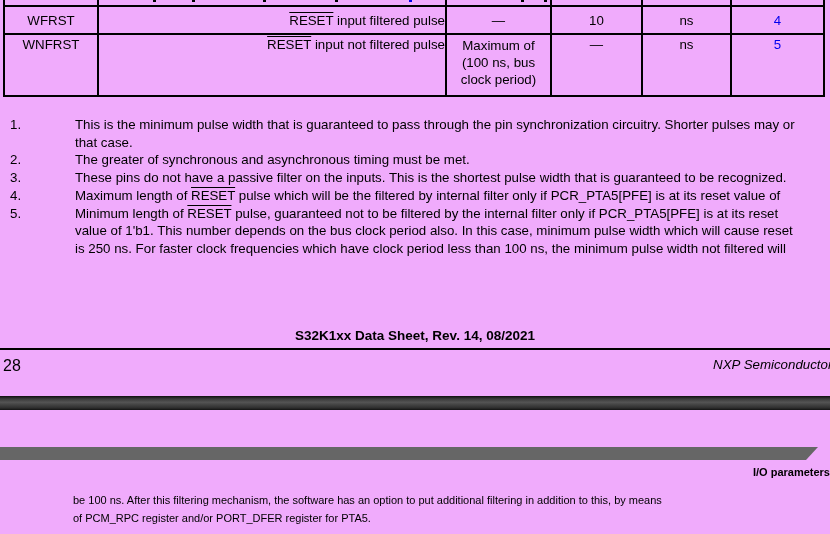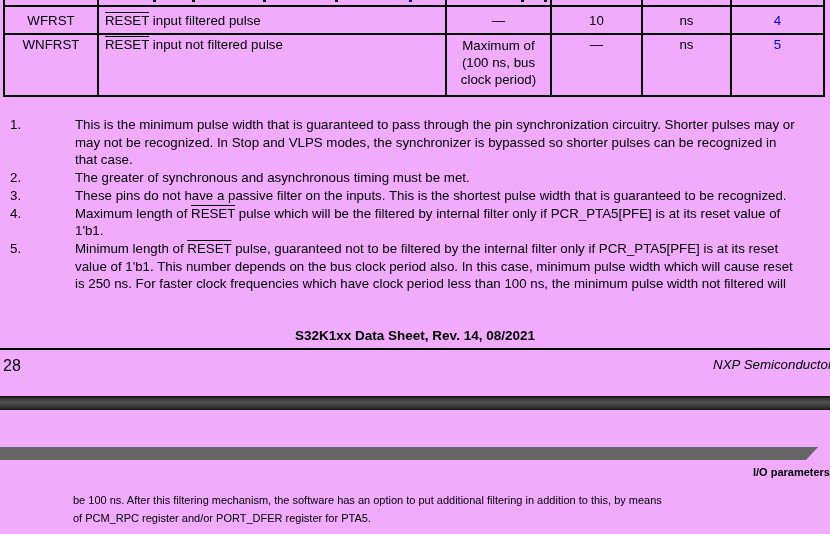--- a/index.html
+++ b/index.html
@@ -11,21 +11,21 @@
   .speck{position:absolute;top:0;width:3px;height:2px;background:#000;}
   .speck.blue{background:#0000ee;}
 
   
   table.spec{position:absolute;left:3px;top:5px;border-collapse:collapse;table-layout:fixed;
              width:822px;}
   table.spec td{border:2px solid #000;font-size:13.3px;padding:0;overflow:hidden;}
   tr.r1 td{height:26px;vertical-align:middle;}
   tr.r2 td{height:58px;vertical-align:top;padding-top:2px;}
   td.sym{text-align:center;}
-  td.desc{text-align:left;padding-left:6px !important;}
+  td.desc{text-align:right;padding-left:6px !important;}
   td.cen{text-align:center;}
   td.note{text-align:center;color:#0000ee;}
   td.note span{color:#0000ee;cursor:pointer;}
   .ov{text-decoration:overline;}
   .minline{line-height:17px;text-align:center;}
 
   
   .footnotes{position:absolute;left:10px;top:116px;width:812px;font-size:13.3px;line-height:17.7px;}
   .fn{display:flex;}
   .fn-num{width:22px;flex:0 0 22px;}
@@ -104,41 +104,39 @@
       <td class="note"><span>5</span></td>
     </tr>
   </tbody>
     </table>
 
   <div class="footnotes">
     <div class="fn">
       <div class="fn-num">1.</div>
       <div class="fn-body">
         <div class="fl">This is the minimum pulse width that is guaranteed to pass through the pin synchronization circuitry. Shorter pulses may or</div>
-        <div class="fl">may not be recognized. In Stop and VLPS modes, the synchronizer is bypassed so shorter pulses can be recognized in</div>
         <div class="fl">that case.</div>
       </div>
     </div>
     <div class="fn">
       <div class="fn-num">2.</div>
       <div class="fn-body">
         <div class="fl">The greater of synchronous and asynchronous timing must be met.</div>
       </div>
     </div>
     <div class="fn">
       <div class="fn-num">3.</div>
       <div class="fn-body">
         <div class="fl">These pins do not have a passive filter on the inputs. This is the shortest pulse width that is guaranteed to be recognized.</div>
       </div>
     </div>
     <div class="fn">
       <div class="fn-num">4.</div>
       <div class="fn-body">
         <div class="fl"><span>Maximum length of </span><span class="ov">RESET</span><span> pulse which will be the filtered by internal filter only if PCR_PTA5[PFE] is at its reset value of</span></div>
-        <div class="fl">1'b1.</div>
       </div>
     </div>
     <div class="fn">
       <div class="fn-num">5.</div>
       <div class="fn-body">
         <div class="fl"><span>Minimum length of </span><span class="ov">RESET</span><span> pulse, guaranteed not to be filtered by the internal filter only if PCR_PTA5[PFE] is at its reset</span></div>
         <div class="fl">value of 1'b1. This number depends on the bus clock period also. In this case, minimum pulse width which will cause reset</div>
         <div class="fl">is 250 ns. For faster clock frequencies which have clock period less than 100 ns, the minimum pulse width not filtered will</div>
       </div>
     </div>

